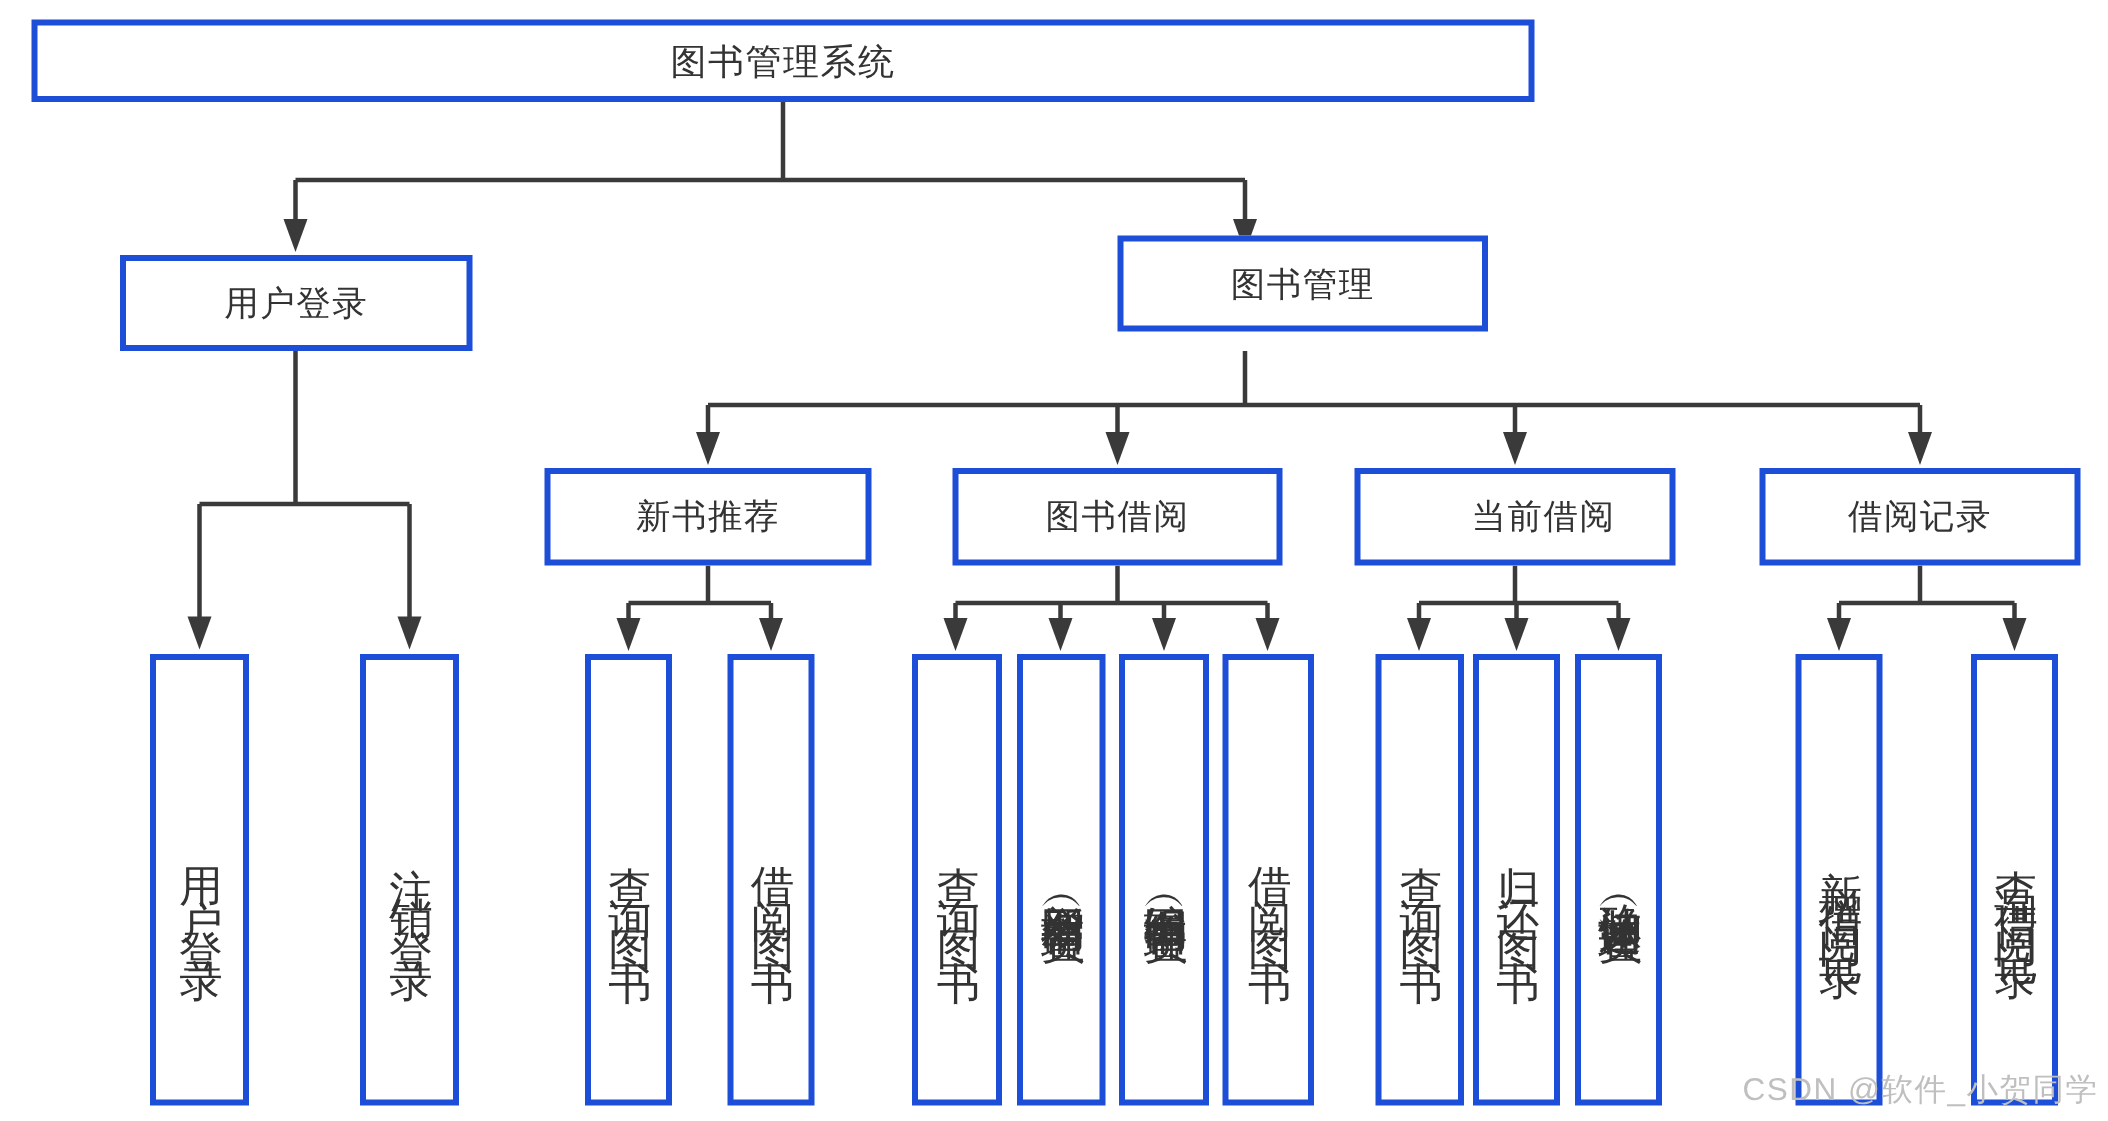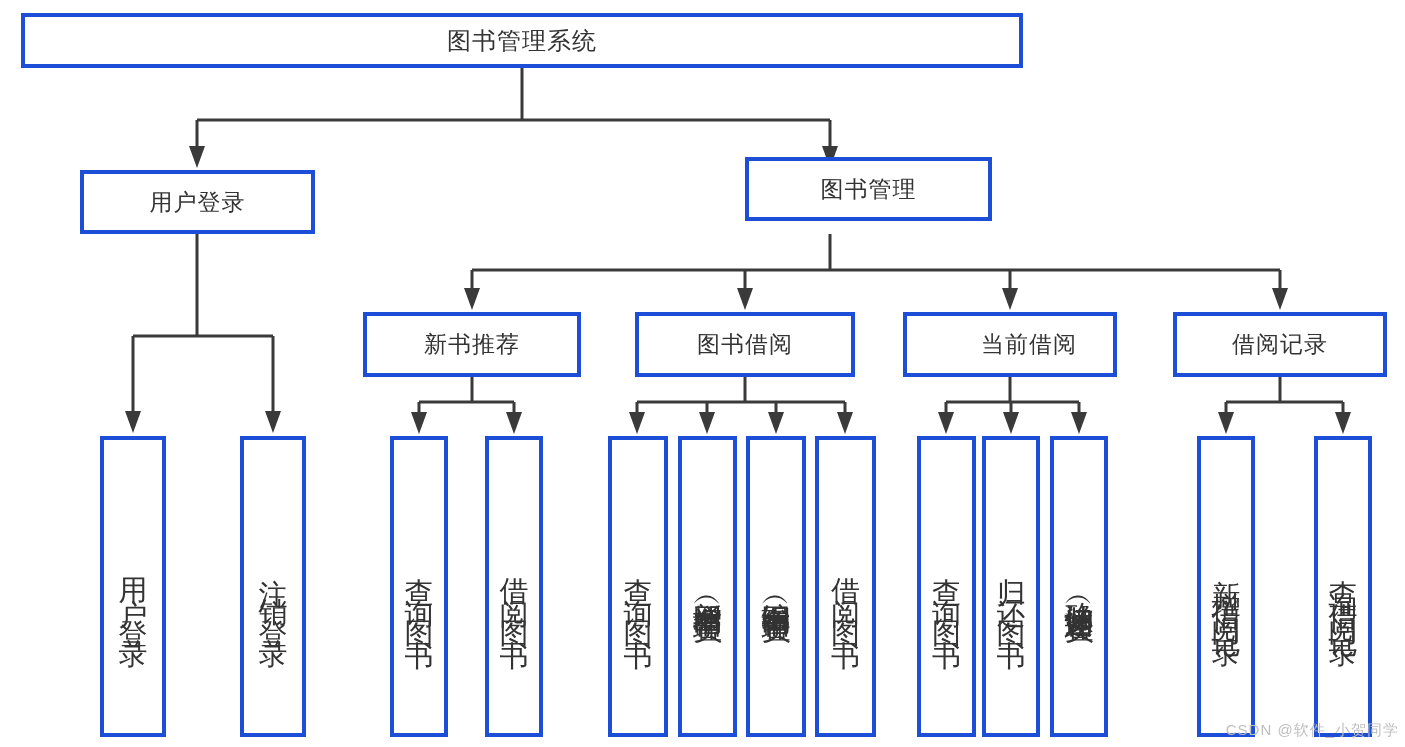--- a/index.html
+++ b/index.html
@@ -35,21 +35,21 @@
     line-height: 1;
   }
   .sp4 { letter-spacing: 21px; padding-top: 21px; }
   .sp6 { letter-spacing: 12px; padding-top: 12px; }
   .sp9 { letter-spacing: 2px;  padding-top: 2px; }
 
   .watermark {
     position: absolute;
     right: 6px;
     bottom: 7px;
-    font-size: 15px;
+    font-size: 21px;
     color: #bfbfbf;
     letter-spacing: 1px;
     z-index: 3;
     white-space: nowrap;
   }
 </style>
 </head>
 <body>
 
 <div class="canvas">

